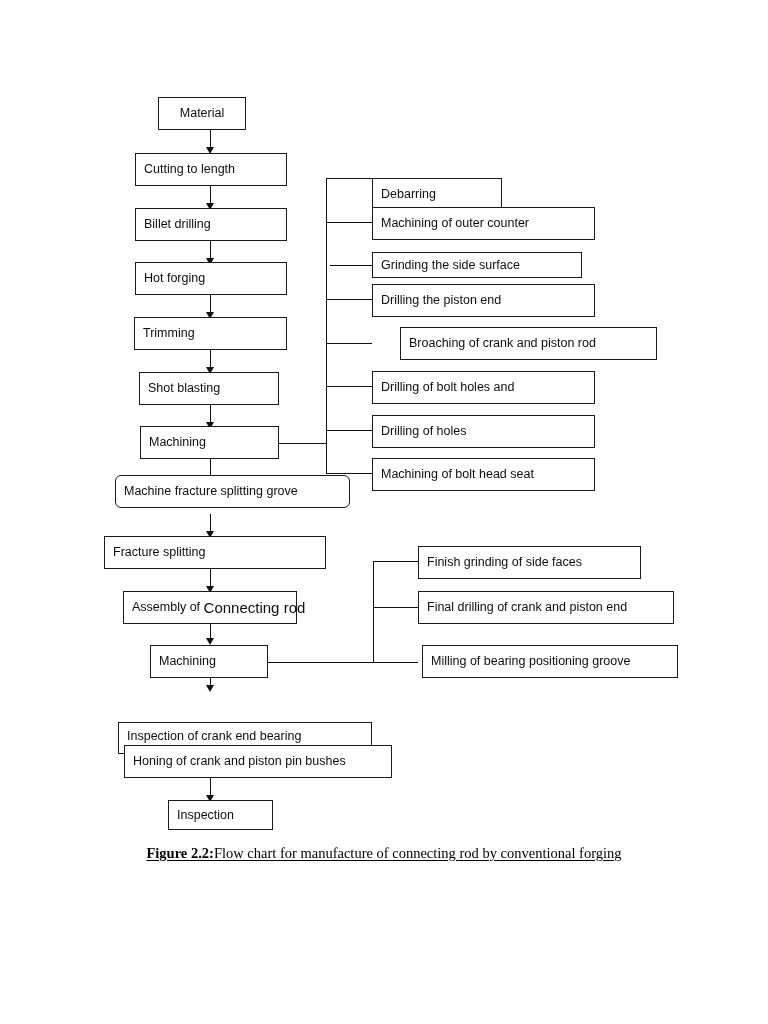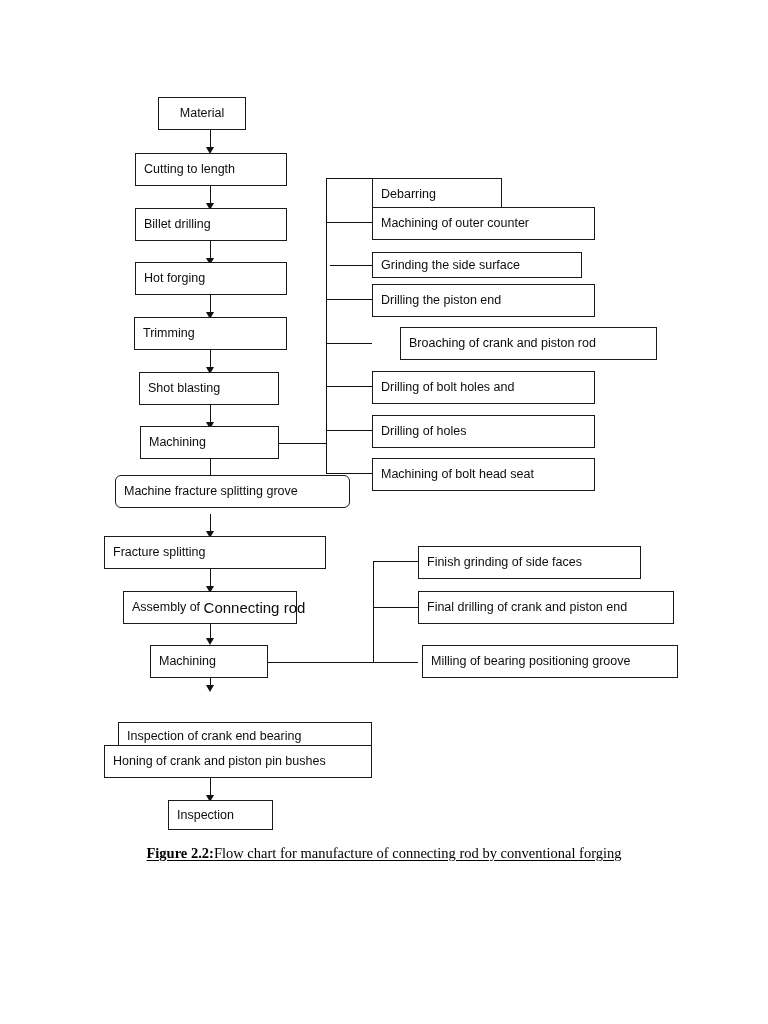--- a/index.html
+++ b/index.html
@@ -164,21 +164,21 @@
   <div class="vline" style="left:210px; top:678px; height:11px;"></div>
   <div class="arrow" style="left:206px; top:685px;"></div>
 
   <div class="node overflow" style="left:118px; top:690px; width:254px; height:32px;margin-top:32px;">
     <span class="l1">Inspection of crank end bearing</span>
     <span class="l2">shells</span>
   </div>
   <div class="vline" style="left:210px; top:722px; height:21px;"></div>
   <div class="arrow" style="left:206px; top:740px;"></div>
 
-  <div class="node" style="left:104px; top:745px; width:268px; height:33px;">
+  <div class="node" style="left:124px; top:745px; width:268px; height:33px;">
     <span>Honing of crank and piston pin bushes</span>
   </div>
   <div class="vline" style="left:210px; top:778px; height:20px;"></div>
   <div class="arrow" style="left:206px; top:795px;"></div>
 
   <div class="node" style="left:168px; top:800px; width:105px; height:30px;">
     <span>Inspection</span>
   </div>
 
   <div class="hline" style="left:279px; top:443px; width:48px;"></div>

